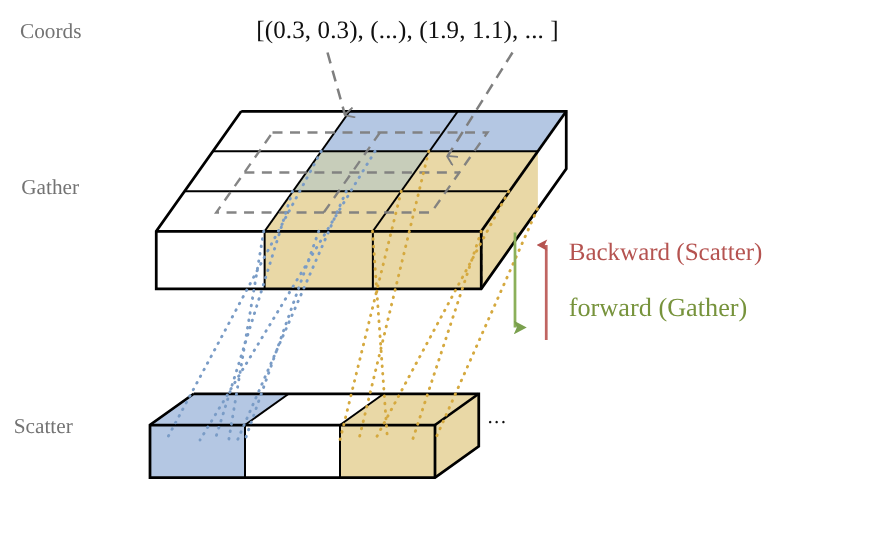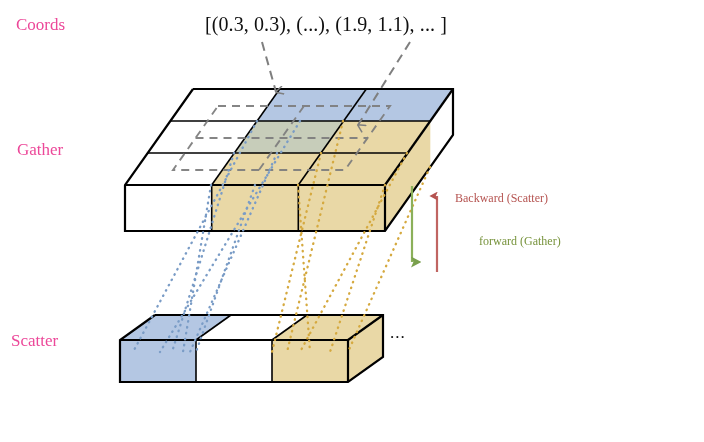--- a/index.html
+++ b/index.html
@@ -1,24 +1,24 @@
 <!DOCTYPE html>
 <html><head>
 <meta charset="utf-8">
 <style>
   html,body{margin:0;padding:0;background:#ffffff;}
   body{width:704px;height:442px;overflow:hidden;
        font-family:"Liberation Serif","DejaVu Serif",serif;}
   #stage{position:relative;width:704px;height:442px;background:#fff;}
   svg.layer{position:absolute;left:0;top:0;width:704px;height:442px;}
   .lbl{position:absolute;white-space:nowrap;font-family:"Liberation Serif","DejaVu Serif",serif;}
-  .lbl-plain{font-size:17px;color:#ec4899;}
+  .lbl-plain{font-size:17px;color:#737373;}
   .lbl-coordlist{font-size:20px;color:#101010;letter-spacing:.1px;}
-  .lbl-back{font-size:12px;color:#b55350;}
-  .lbl-fwd{font-size:12px;color:#77933c;margin-left:24px;}
+  .lbl-back{font-size:20px;color:#b55350;}
+  .lbl-fwd{font-size:21px;color:#77933c;}
   .lbl-ell{font-size:17px;color:#101010;letter-spacing:1px;}
 </style>
 </head>
 <body>
 
 <div id="stage">
 
   <svg class="layer" viewBox="0 0 704 442" xmlns="http://www.w3.org/2000/svg">
     <defs>
       <marker id="ah-red" markerWidth="9" markerHeight="9" refX="4.5" refY="7.6" orient="auto" markerUnits="userSpaceOnUse">

